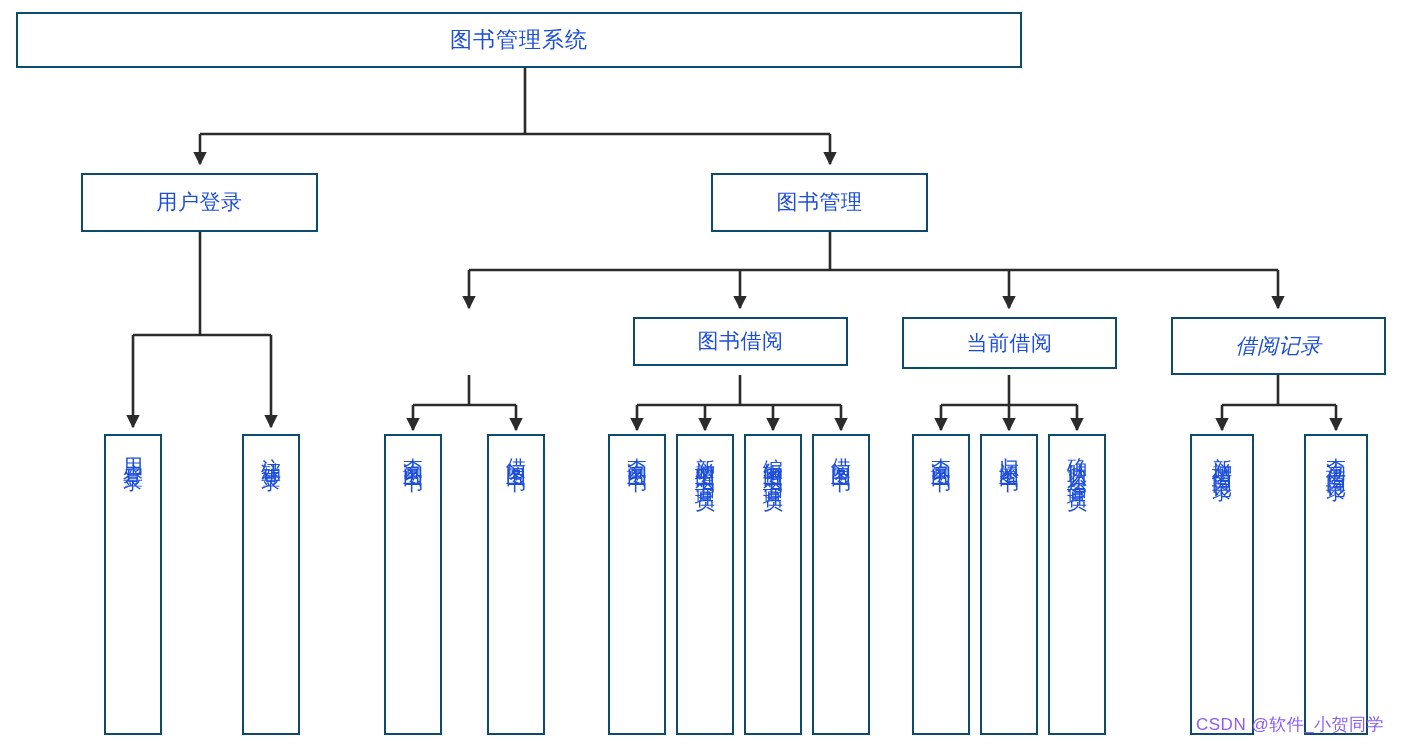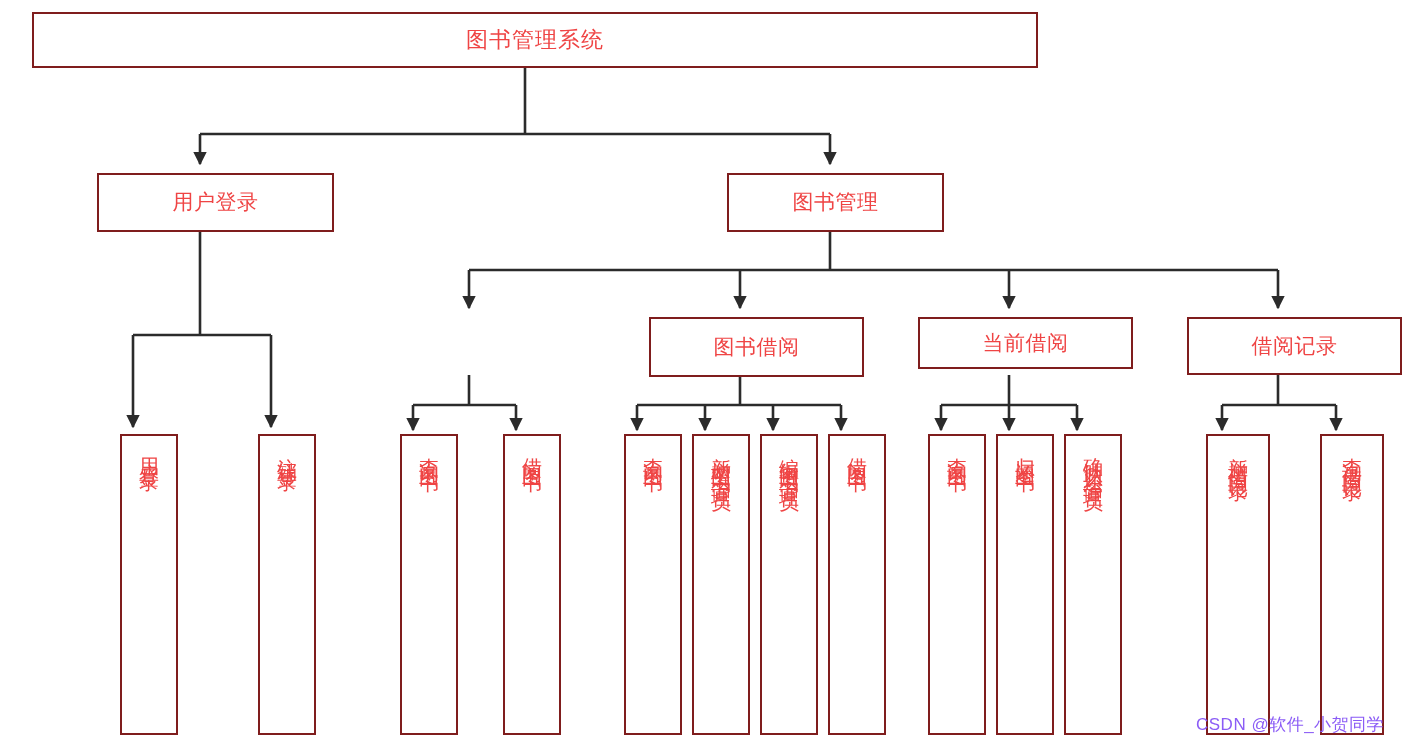--- a/index.html
+++ b/index.html
@@ -23,27 +23,26 @@
     left: 0;
     top: 0;
     width: 1405px;
     height: 747px;
     pointer-events: none;
   }
   .node {
     position: absolute;
     box-sizing: border-box;
     background: #ffffff;
-    border: 2px solid #7f1d1d;
+    border: 2px solid #0c4a6e;
     display: flex;
     align-items: center;
     justify-content: center;
-    color: #ef4444;
+    color: #1d4ed8;
     z-index: 2;
-    margin-left: 16px;
   }
   .node .label {
     display: block;
     text-align: center;
     line-height: 1.15;
     white-space: nowrap;
   }
   .node.horiz .label {
     font-size: 21px;
     letter-spacing: 0.5px;
@@ -141,27 +140,27 @@
     <span class="label">图书管理系统</span>
   </div>
 
   <div class="node horiz" style="left:81px; top:173px; width:237px; height:59px;">
     <span class="label">用户登录</span>
   </div>
   <div class="node horiz" style="left:711px; top:173px; width:217px; height:59px;">
     <span class="label">图书管理</span>
   </div>
 
-  <div class="node horiz" style="left:633px; top:317px; width:215px; height:60px;">
+  <div class="node horiz" style="left:633px; top:317px; width:215px; height:49px;">
     <span class="label">图书借阅</span>
   </div>
   <div class="node horiz" style="left:902px; top:317px; width:215px; height:52px;">
     <span class="label">当前借阅</span>
   </div>
-  <div class="node horiz" style="left:1171px; top:317px; width:215px; height:58px;">
+  <div class="node horiz" style="left:1171px; top:317px; width:215px; height:58px;font-style:italic;">
     <span class="label">借阅记录</span>
   </div>
 
   <div class="node vert" style="left:104px; top:434px; width:58px; height:301px;">
     <span class="label">用户登录</span>
   </div>
   <div class="node vert" style="left:242px; top:434px; width:58px; height:301px;">
     <span class="label">注销登录</span>
   </div>
 

